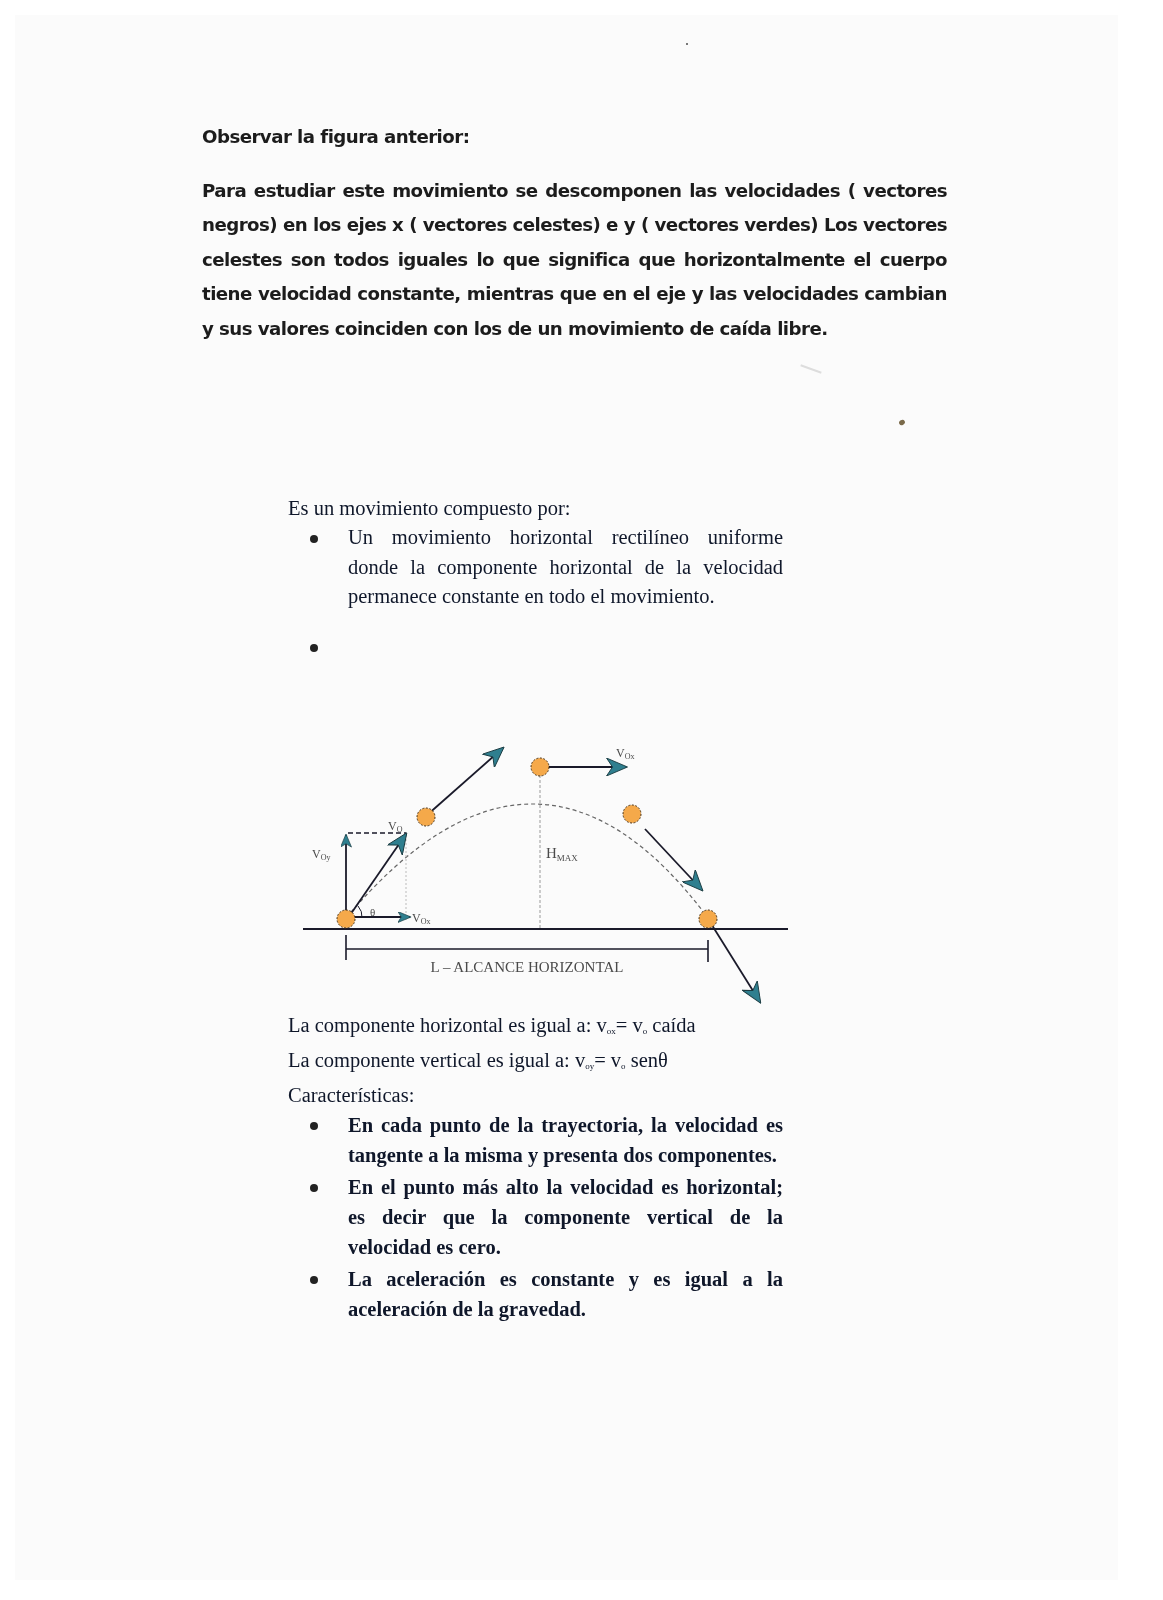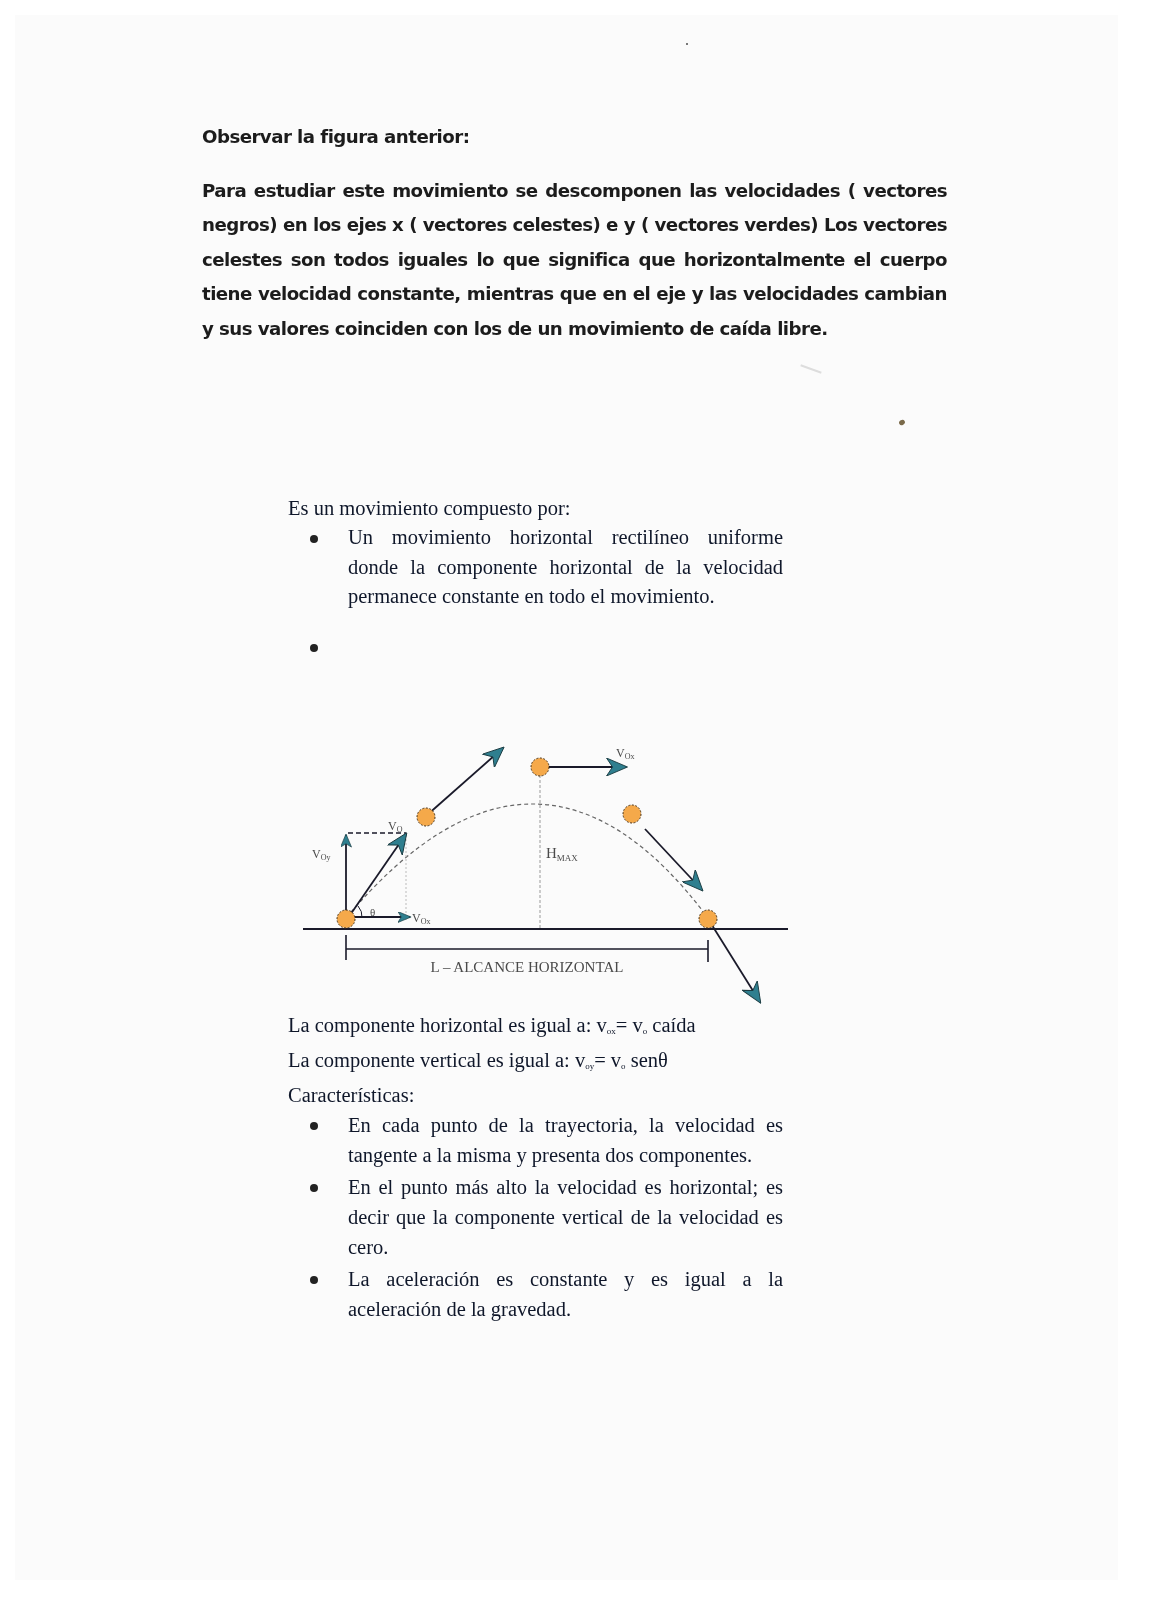--- a/index.html
+++ b/index.html
@@ -55,21 +55,21 @@
   }
   .block1 li { text-align-last: auto; }
   .serif-block li .bullet {
     position: absolute;
     left: 22px; top: 12px;
     width: 8px; height: 8px;
     border-radius: 50%;
     background: #222;
   }
   .block1 li.b1 { margin-bottom: 20px; }
-  .block2 li { margin-bottom: 2px; line-height: 30px; }
+  .block2 li { margin-bottom: 2px; line-height: 30px; font-weight: bold; }
   .sub { font-size: 9px; vertical-align: -2px; }
   .diagram {
     position: absolute;
     left: 300px; top: 740px;
     width: 500px; height: 280px;
   }
   .diagram svg { width: 100%; height: 100%; display: block; }
   .diagram text { font-family: "Liberation Serif", serif; fill: #4a4a4a; }
   .artifact { position: absolute; }
 </style>

